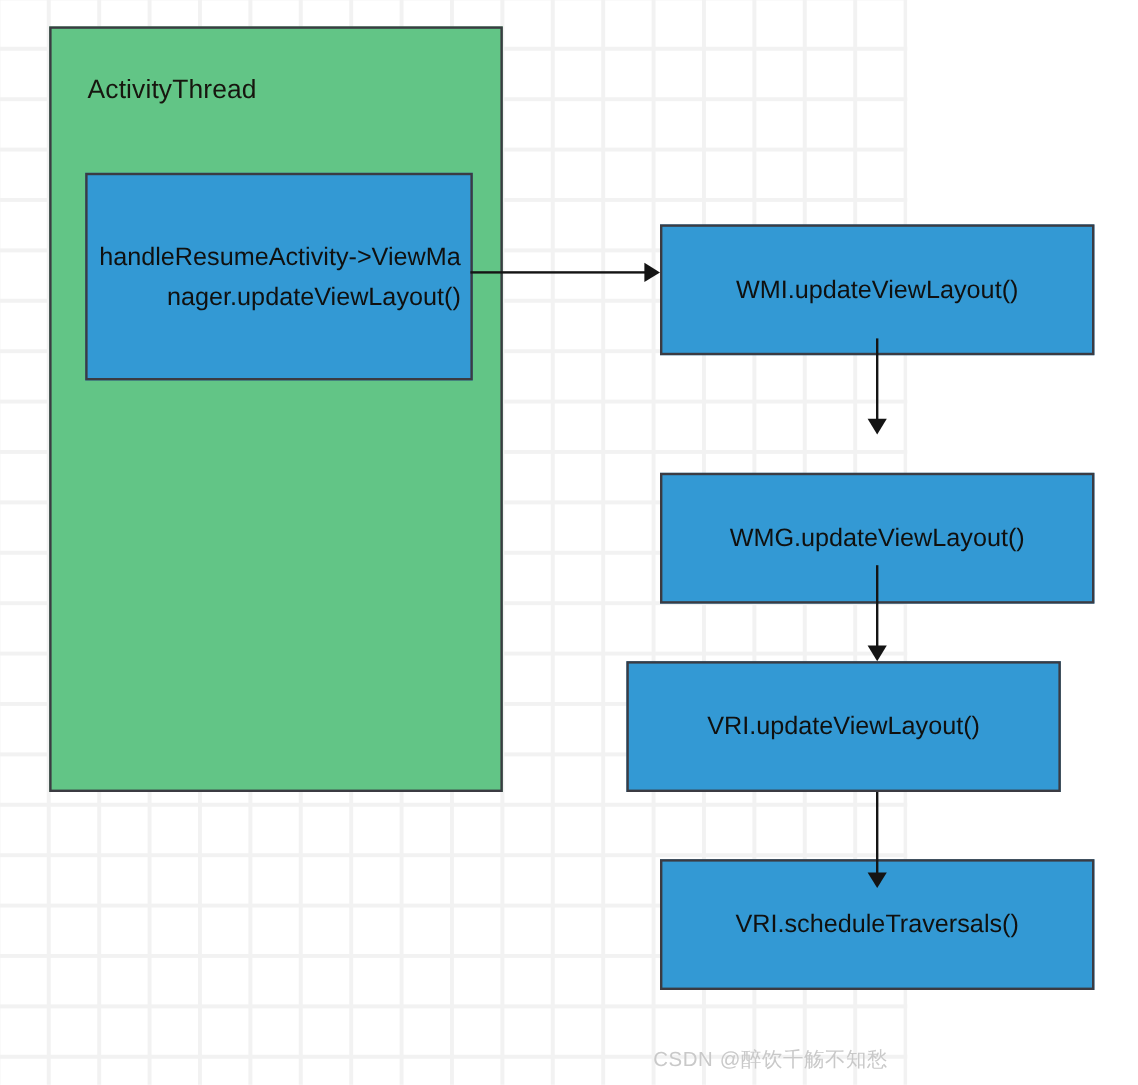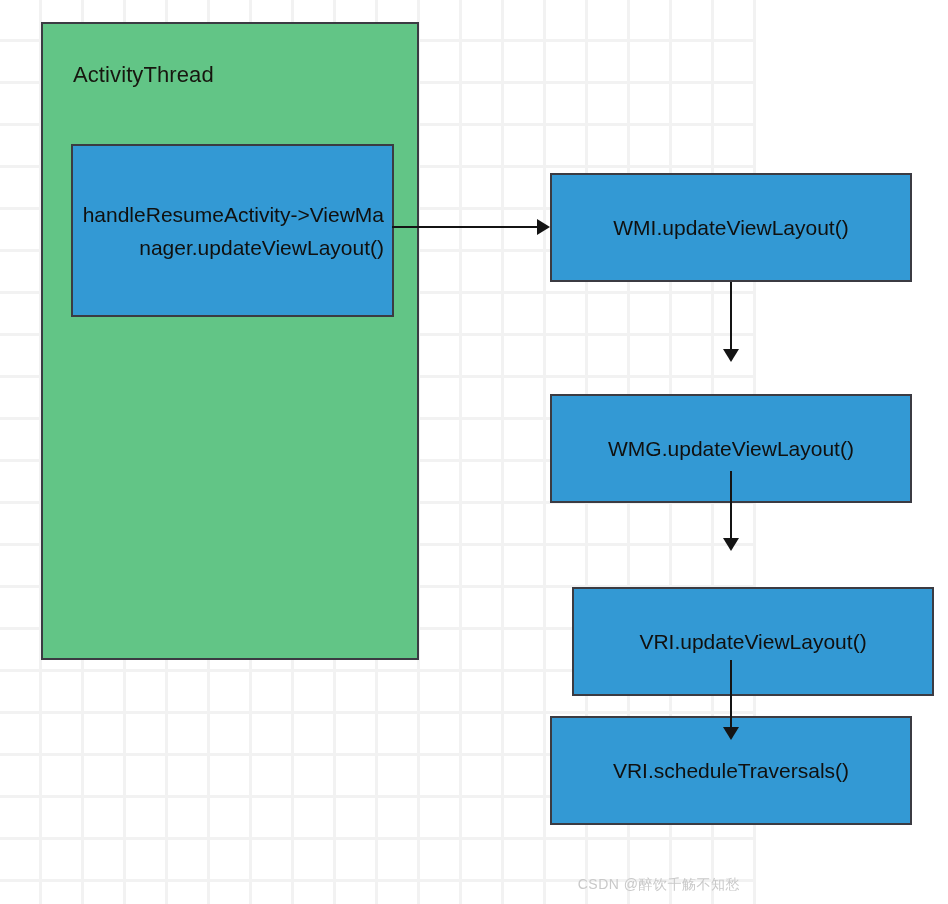--- a/index.html
+++ b/index.html
@@ -96,49 +96,49 @@
     border-top: 8px solid transparent;
     border-bottom: 8px solid transparent;
     border-left: 13px solid #141414;
   }
 
   
   .watermark {
     position: absolute;
     right: 16px;
     bottom: 10px;
-    font-size: 14px;
+    font-size: 17px;
     color: #c9c9c9;
     letter-spacing: 0.5px;
     white-space: nowrap;
     user-select: none;
   }
 </style>
 </head>
 <body>
 
 <div id="canvas">
 
   <div class="node group-box" style="left:41px; top:22px; width:378px; height:638px;">
     <div class="group-title">ActivityThread</div>
 
     <div class="node proc-box multiline" style="left:28px; top:120px; width:323px; height:173px;text-align:right;">
       <span style="display:block; word-break:break-all;">handleResumeActivity-&gt;ViewManager.updateViewLayout()</span>
     </div>
   </div>
 
-  <div class="node proc-box" style="left:550px; top:173px; width:362px; height:109px;">
+  <div class="node proc-box" style="left:550px; top:187px; width:362px; height:109px;">
     <span>WMI.updateViewLayout()</span>
   </div>
 
   <div class="node proc-box" style="left:550px; top:362px; width:362px; height:109px;margin-top:32px;">
     <span>WMG.updateViewLayout()</span>
   </div>
 
-  <div class="node proc-box" style="left:572px; top:551px; width:362px; height:109px;margin-top:36px;">
+  <div class="node proc-box" style="left:522px; top:551px; width:362px; height:109px;">
     <span>VRI.updateViewLayout()</span>
   </div>
 
   <div class="node proc-box" style="left:550px; top:716px; width:362px; height:109px;">
     <span>VRI.scheduleTraversals()</span>
   </div>
 
   <div class="conn">
     <div class="conn-line-h" style="left:392px; top:226px; width:146px;"></div>
     <div class="arrowhead-right" style="left:537px; top:219px;"></div>

